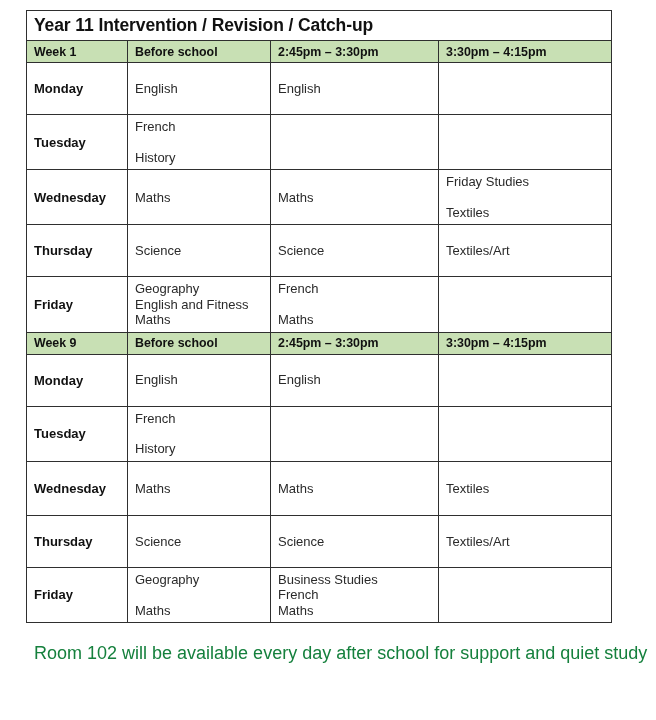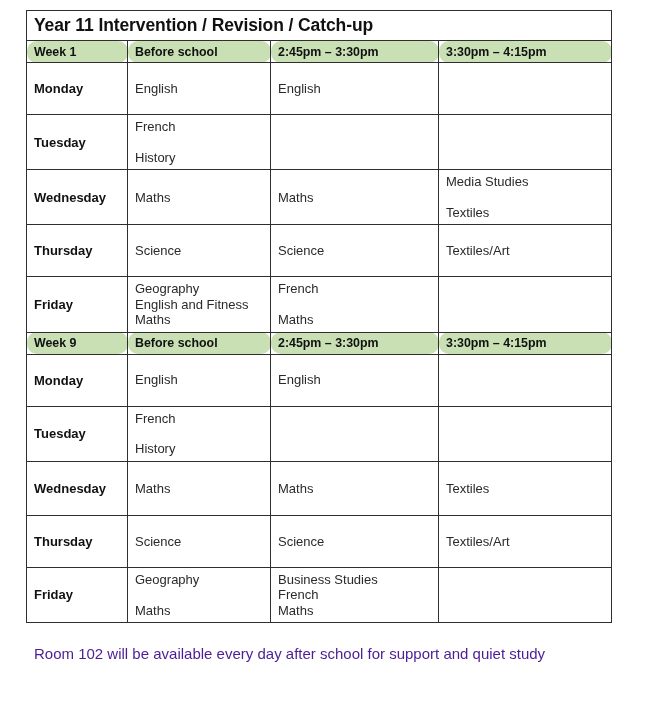--- a/index.html
+++ b/index.html
@@ -58,21 +58,21 @@
   
   .wk-cell {
     background: #c8e0b4;
     height: 21px;
     padding: 0 7px !important;
     font-size: 12.4px;
     font-weight: bold;
     color: #111111;
     white-space: nowrap;
   }
-  .wk-cell.hdr-green { background: #c8e0b4; border-radius: 10px; }
+  .wk-cell.hdr-green { background: #c8e0b4; }
 
   
   .day-cell {
     background: #c8e0b4;
     padding: 0 7px !important;
     font-size: 13px;
     font-weight: bold;
     color: #111111;
     white-space: nowrap;
   }
@@ -110,23 +110,23 @@
   .r-thu   { height: 52px; margin-left: 16px; }
   .r-fri   { height: 53px; }
   .r-fri2  { height: 53px; }
 
   
   .notes {
     margin-top: 22px;
     padding-left: 8px;
   }
   .note {
-    font-size: 15px;
+    font-size: 18px;
     line-height: 17px;
-    color: #4c1d95;
+    color: #15803d;
     margin-bottom: 14px;
     white-space: nowrap;
   }
 </style>
 </head>
 <body>
 
 <div class="sheet">
 
   <table class="timetable">
@@ -185,21 +185,21 @@
               <span class="ln">Maths</span>
             </span>
           </td>
           <td class="body-cell fill-blue va-middle">
             <span class="lines">
               <span class="ln">Maths</span>
             </span>
           </td>
           <td class="body-cell fill-white va-top">
             <span class="lines">
-              <span class="ln">Media Studies</span>
+              <span class="ln">Friday Studies</span>
               <span class="ln blank">&nbsp;</span>
               <span class="ln">Textiles</span>
             </span>
           </td>
         </tr>
         <tr class="r-thu">
           <td class="day-cell">Thursday</td>
           <td class="body-cell fill-grey va-middle">
             <span class="lines">
               <span class="ln">Science</span>

